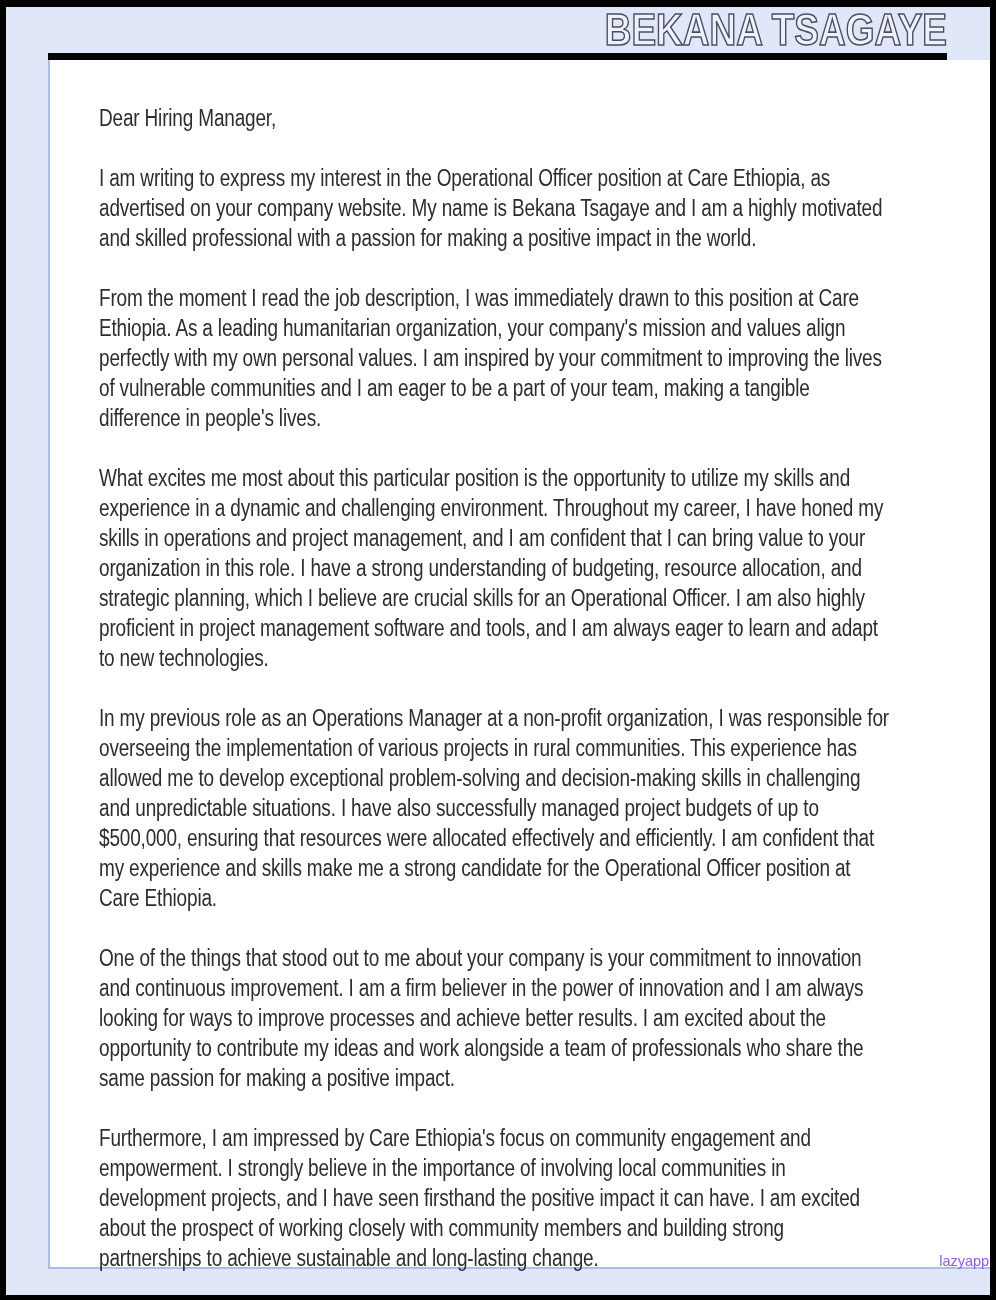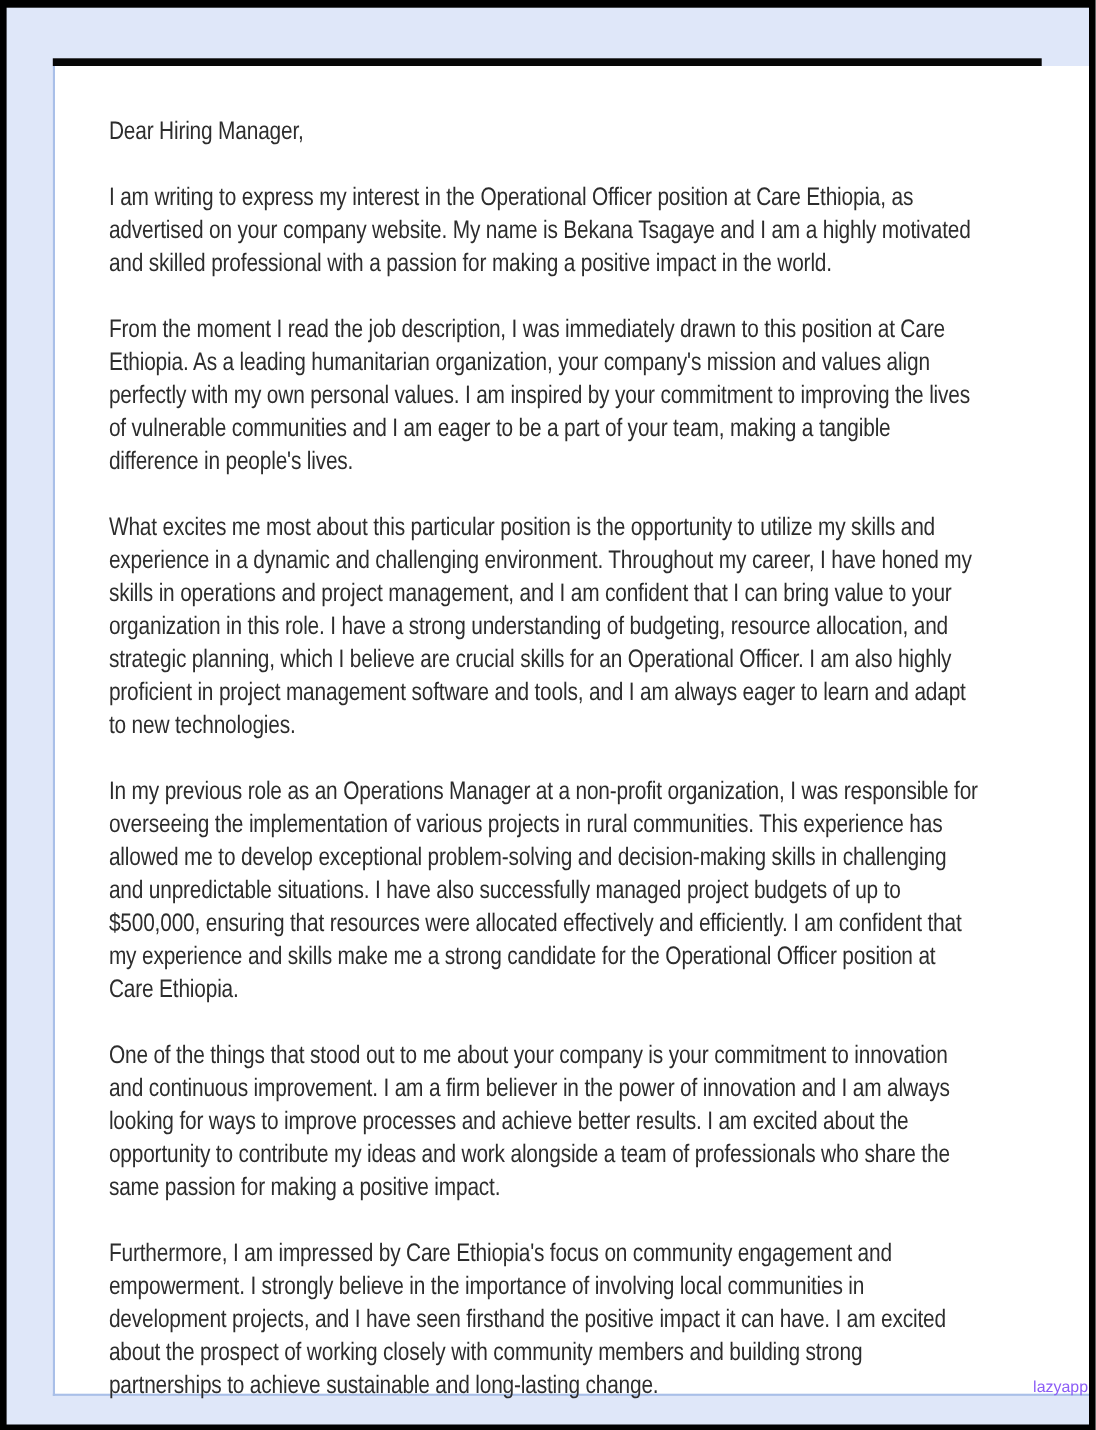--- a/index.html
+++ b/index.html
@@ -72,20 +72,23 @@
     color: #8b5cf6;
     background: transparent;
     white-space: nowrap;
   }
 </style>
 </head>
 <body>
 
 <div class="page">
 
+  <div class="header">
+    <h1 class="candidate-name">BEKANA TSAGAYE</h1>
+  </div>
 
   <div class="divider-bar"></div>
 
   <div class="document">
     <div class="doc-text">
       <p>Dear Hiring Manager,</p>
       <p>I am writing to express my interest in the Operational Officer position at Care Ethiopia, as advertised on your company website. My name is Bekana Tsagaye and I am a highly motivated and skilled professional with a passion for making a positive impact in the world.</p>
       <p>From the moment I read the job description, I was immediately drawn to this position at Care Ethiopia. As a leading humanitarian organization, your company's mission and values align perfectly with my own personal values. I am inspired by your commitment to improving the lives of vulnerable communities and I am eager to be a part of your team, making a tangible difference in people's lives.</p>
       <p>What excites me most about this particular position is the opportunity to utilize my skills and experience in a dynamic and challenging environment. Throughout my career, I have honed my skills in operations and project management, and I am confident that I can bring value to your organization in this role. I have a strong understanding of budgeting, resource allocation, and strategic planning, which I believe are crucial skills for an Operational Officer. I am also highly proficient in project management software and tools, and I am always eager to learn and adapt to new technologies.</p>
       <p>In my previous role as an Operations Manager at a non-profit organization, I was responsible for overseeing the implementation of various projects in rural communities. This experience has allowed me to develop exceptional problem-solving and decision-making skills in challenging and unpredictable situations. I have also successfully managed project budgets of up to $500,000, ensuring that resources were allocated effectively and efficiently. I am confident that my experience and skills make me a strong candidate for the Operational Officer position at Care Ethiopia.</p>

